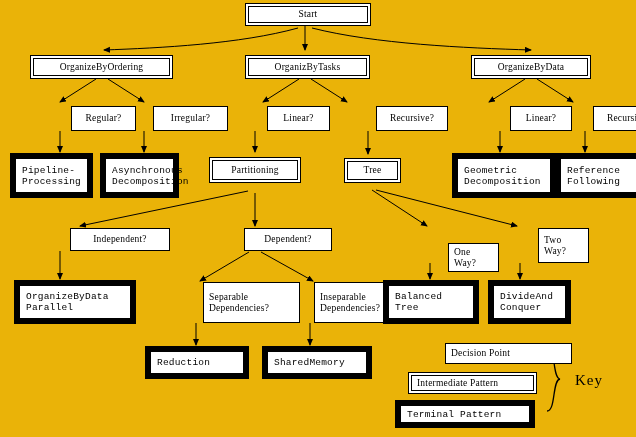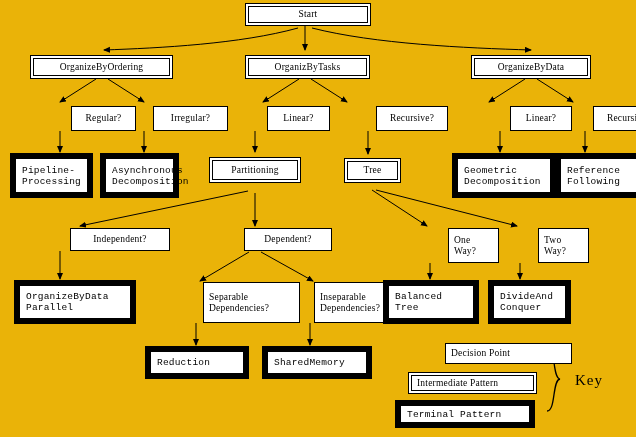--- a/index.html
+++ b/index.html
@@ -199,21 +199,21 @@
 Following</span>
     </span>
   </div>
 
   <div class="node decision ctr" style="left:27px;top:228px;width:100px;height:23px;">
     <span>Independent?</span>
   </div>
   <div class="node decision ctr" style="left:201px;top:228px;width:88px;height:23px;">
     <span>Dependent?</span>
   </div>
-  <div class="node decision lft" style="left:405px;top:228px;width:51px;height:35px;">
+  <div class="node decision lft" style="left:405px;top:243px;width:51px;height:29px;">
     <span>One
 Way?</span>
   </div>
   <div class="node decision lft" style="left:495px;top:228px;width:51px;height:35px;">
     <span>Two
 Way?</span>
   </div>
 
   <div class="node terminal" style="left:14px;top:280px;width:122px;height:44px;">
     <span class="band">

